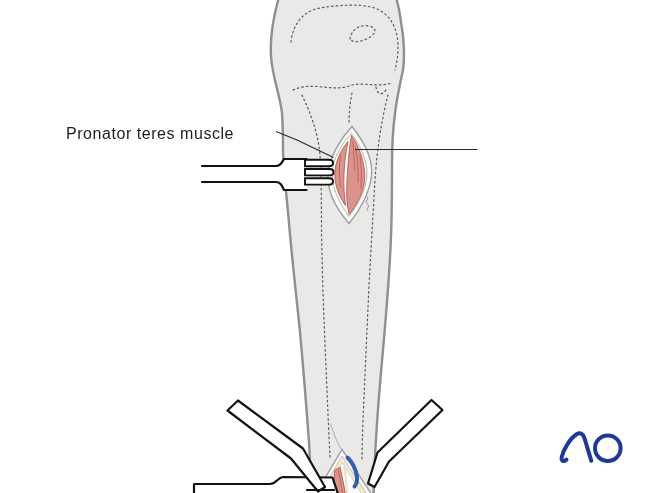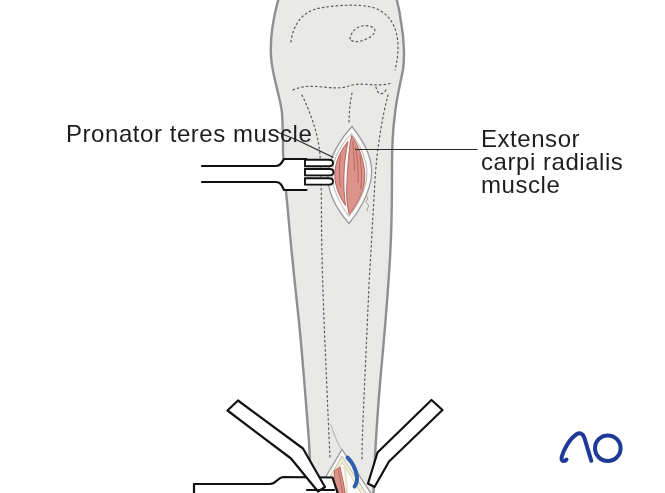--- a/index.html
+++ b/index.html
@@ -4,21 +4,21 @@
 <style>
   html,body{margin:0;padding:0;background:#fff;}
   .stage{
     position:relative;width:665px;height:493px;overflow:hidden;
     background:var(--background,#fff);
     font-family:"Liberation Sans",sans-serif;
   }
   .stage svg{position:absolute;left:0;top:0;}
   .label{
     position:absolute;color:var(--label-text,#1e1e1e);
-    font-size:24px;line-height:23px;letter-spacing:0.55px;
+    font-size:16px;line-height:23px;letter-spacing:0.55px;
   }
   .label-left{left:66px;top:122px;white-space:nowrap;}
   .label-right{left:481px;top:127px;width:158px;}
   .arm{fill:var(--skin-fill,#e9e9e8);stroke:var(--skin-outline,#8f8f8f);stroke-width:2.4;}
   .dotted{fill:none;stroke:var(--bone-dotted,#5a5a5a);stroke-width:1.2;stroke-dasharray:1.6 3;stroke-linecap:round;}
   .inc-outer{fill:#f9f9f8;stroke:#9a9a9a;stroke-width:1.3;}
   .inc-inner{fill:#fdfdfd;stroke:#b5b5b3;stroke-width:1;}
   .muscle{fill:var(--muscle-pink,#dc938b);stroke:var(--muscle-dark,#b05a52);stroke-width:0.9;}
   .muscle-line{fill:none;stroke:var(--muscle-dark,#b05a52);stroke-width:0.8;}
   .tool{fill:#ffffff;stroke:var(--instrument,#121212);stroke-width:2.2;stroke-linejoin:round;}
@@ -121,14 +121,13 @@
       <path class="leader" d="M355,149.5 H477.5"></path>
     </g>
 
     <g aria-label="AO">
       <path class="logo-stroke" d="M566.5,459.5 C563.5,462.5 560.8,460.8 561.8,456.8 C563.5,449.5 570,438.5 576.5,434.3 C580,432.2 583,433.6 584.3,437.6 C586.5,444.5 589,453.5 591.3,460.8"></path>
       <circle class="logo-stroke" cx="607.8" cy="448.2" r="12.8"></circle>
     </g>
   </svg>
 
   <div class="label label-left">Pronator teres muscle</div>
-  <div class="label label-right">Extensor carpi radialis muscle</div>
 </div>
 
 </body></html>

